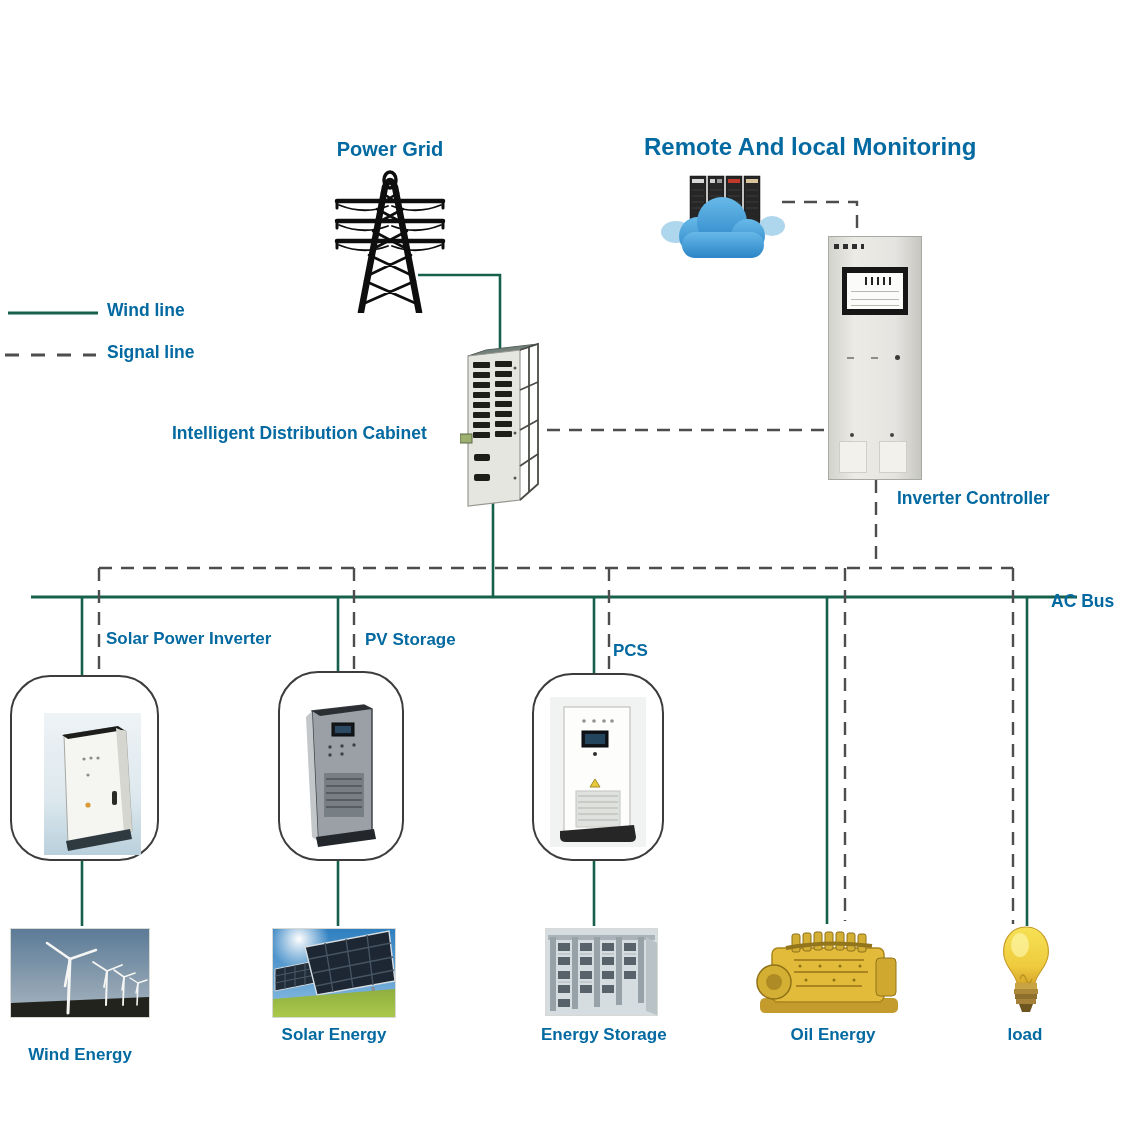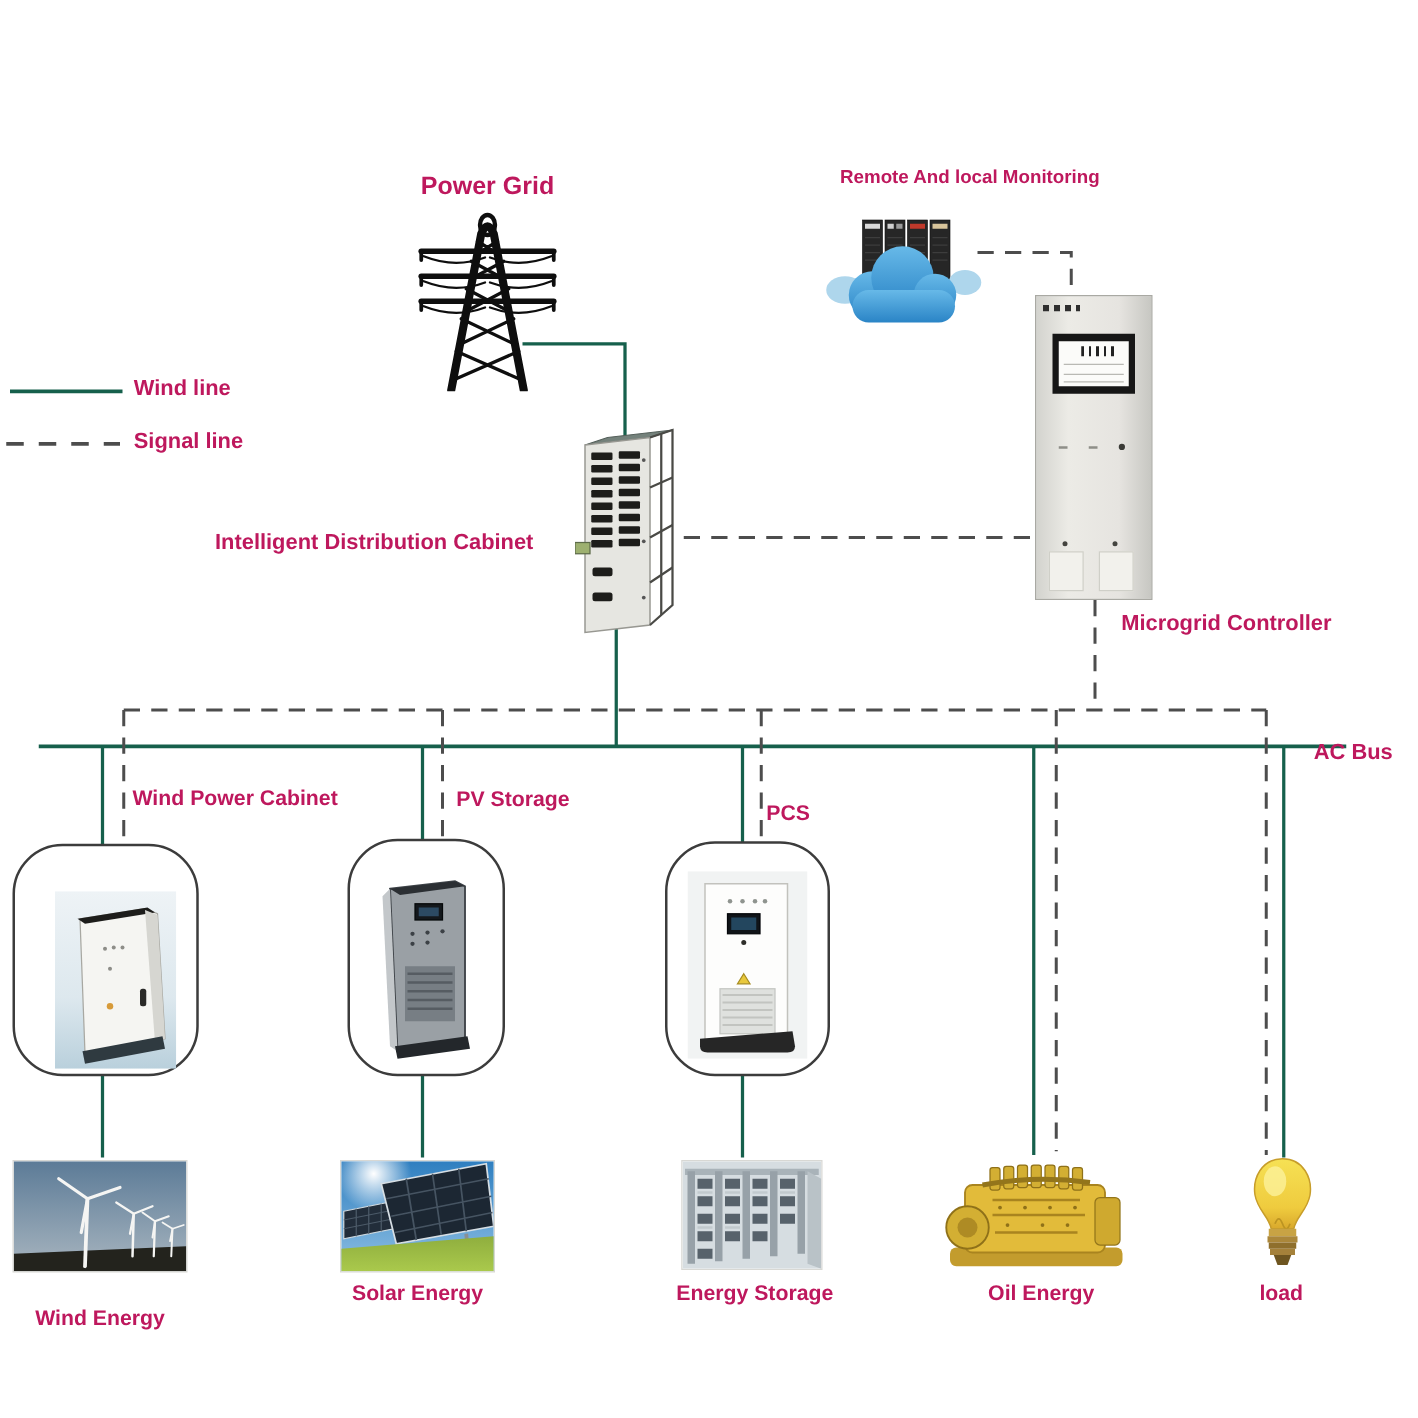--- a/index.html
+++ b/index.html
@@ -1,22 +1,22 @@
 <!DOCTYPE html>
 <html style="--power_line: #16604c; --signal_line: #4d4d4d; --cloud_blue: #3d9bd8; --engine_yellow: #e2bb3a; --bulb_yellow: #f2d43c;"><head>
 <meta charset="utf-8">
 <style>
   html,body{margin:0;padding:0;background:#ffffff;}
   #canvas{
     position:relative;width:1134px;height:1134px;background:#ffffff;overflow:hidden;
     font-family:"Liberation Sans", sans-serif;color:#0d0d0d;
   }
   .abs{position:absolute;}
-  .lbl{position:absolute;font-weight:700;color:#be185d;white-space:nowrap;line-height:1.1;}
-  .fs-big{font-size:15px;margin-left:28px;}
+  .lbl{position:absolute;font-weight:700;color:#0369a1;white-space:nowrap;line-height:1.1;}
+  .fs-big{font-size:24px;}
   .fs-med{font-size:20px;}
   .fs-std{font-size:17.5px;}
   .fs-node{font-size:17px;}
   .center{text-align:center;}
   svg{display:block;}
   
   .inv-box{
     position:absolute;background:#ffffff;border:2.5px solid #3c3c3c;border-radius:40px;
   }
   
@@ -141,21 +141,21 @@
       </div>
     </div>
     <div class="cab-dash" style="left:18px;top:120px"></div>
     <div class="cab-dash" style="left:42px;top:120px"></div>
     <div class="cab-dot" style="left:66px;top:118px"></div>
     <div class="vent-dot" style="left:21px;top:196px"></div>
     <div class="vent-dot" style="left:61px;top:196px"></div>
     <div class="cab-vent" style="left:10px;top:204px"></div>
     <div class="cab-vent" style="left:50px;top:204px"></div>
   </div>
-  <div class="lbl fs-std" style="left:897px;top:489px">Microgrid Controller</div>
+  <div class="lbl fs-std" style="left:897px;top:489px">Inverter Controller</div>
 
   <div class="lbl fs-std" style="left:172px;top:424px">Intelligent Distribution Cabinet</div>
   <svg class="abs" style="left:460px;top:338px" width="92" height="175" viewBox="0 0 92 175">
     <polygon points="8,18 60,12 78,6 26,12" fill="#74817b" stroke="#55605b" stroke-width="1"></polygon>
     <polygon points="8,18 60,12 60,162 8,168" fill="#e6e6e1" stroke="#989892" stroke-width="1.2"></polygon>
     <g stroke="#4a4a46" stroke-width="1.8" fill="none">
       <path d="M60 12 L78 6 L78 146 L60 162"></path>
       <path d="M69 9 L69 154"></path>
       <path d="M60 52 L78 44 M60 92 L78 82 M60 128 L78 116"></path>
     </g>
@@ -183,21 +183,21 @@
       <circle cx="55" cy="30" r="1.5"></circle>
         <circle cx="55" cy="95" r="1.5"></circle>
         <circle cx="55" cy="140" r="1.5"></circle>
     </g>
     <g>
       <rect x="0" y="96" width="12" height="9" fill="#9db070" stroke="#5d6b49" stroke-width="1"></rect>
       <path d="M0 100 q-4 3 -2 6" stroke="#777" stroke-width="1.5" fill="none"></path>
     </g>
   </svg>
 
-  <div class="lbl fs-node" style="left:106px;top:630px">Wind Power Cabinet</div>
+  <div class="lbl fs-node" style="left:106px;top:630px">Solar Power Inverter</div>
   <div class="lbl fs-node" style="left:365px;top:631px">PV Storage</div>
   <div class="lbl fs-node" style="left:613px;top:642px">PCS</div>
   <div class="lbl fs-std" style="left:1051px;top:592px">AC Bus</div>
 
   <div class="inv-box" style="left:10px;top:675px;width:145px;height:182px">
     <svg class="abs" style="left:32px;top:36px" width="97" height="142" viewBox="0 0 97 142">
       <defs>
         <linearGradient id="wbg" x1="0" y1="0" x2="0" y2="1">
           <stop offset="0" stop-color="#eef3f6"></stop>
             <stop offset="0.6" stop-color="#dde8ee"></stop>

